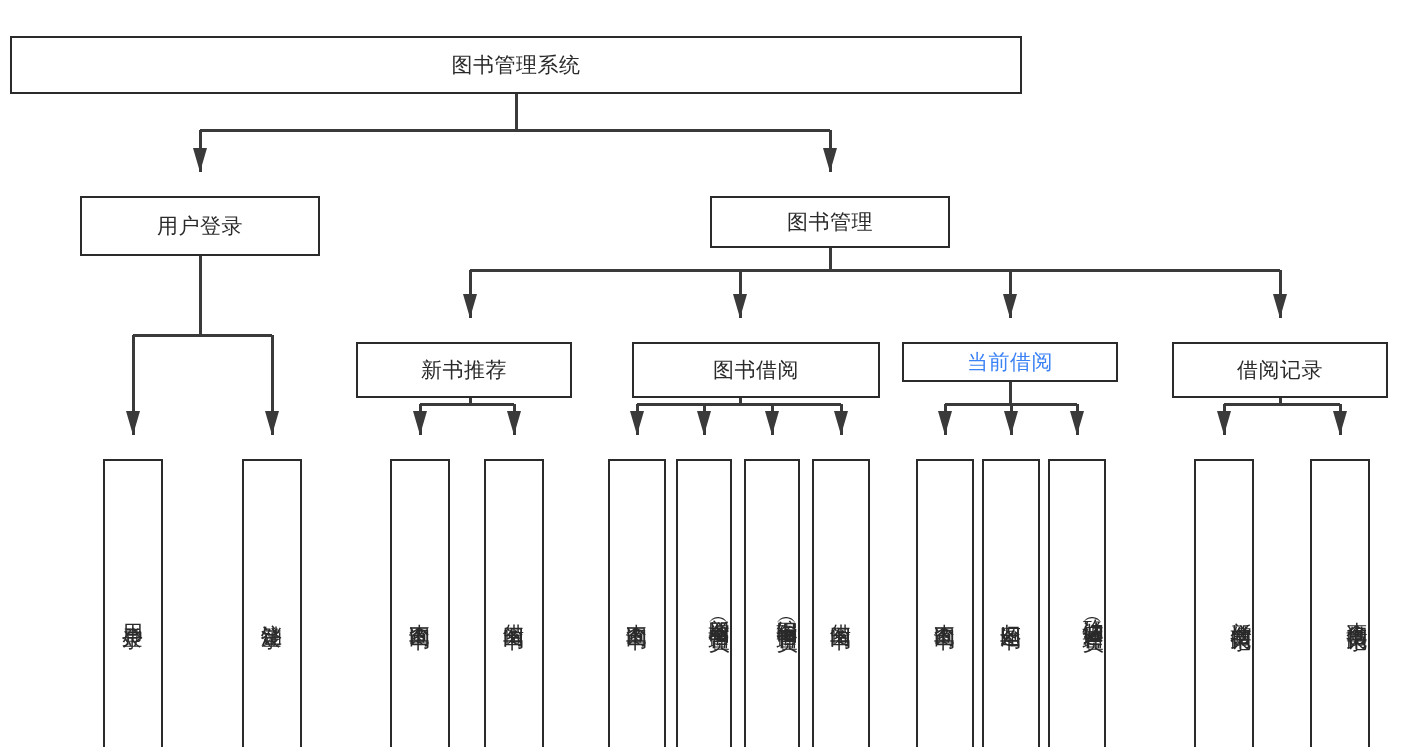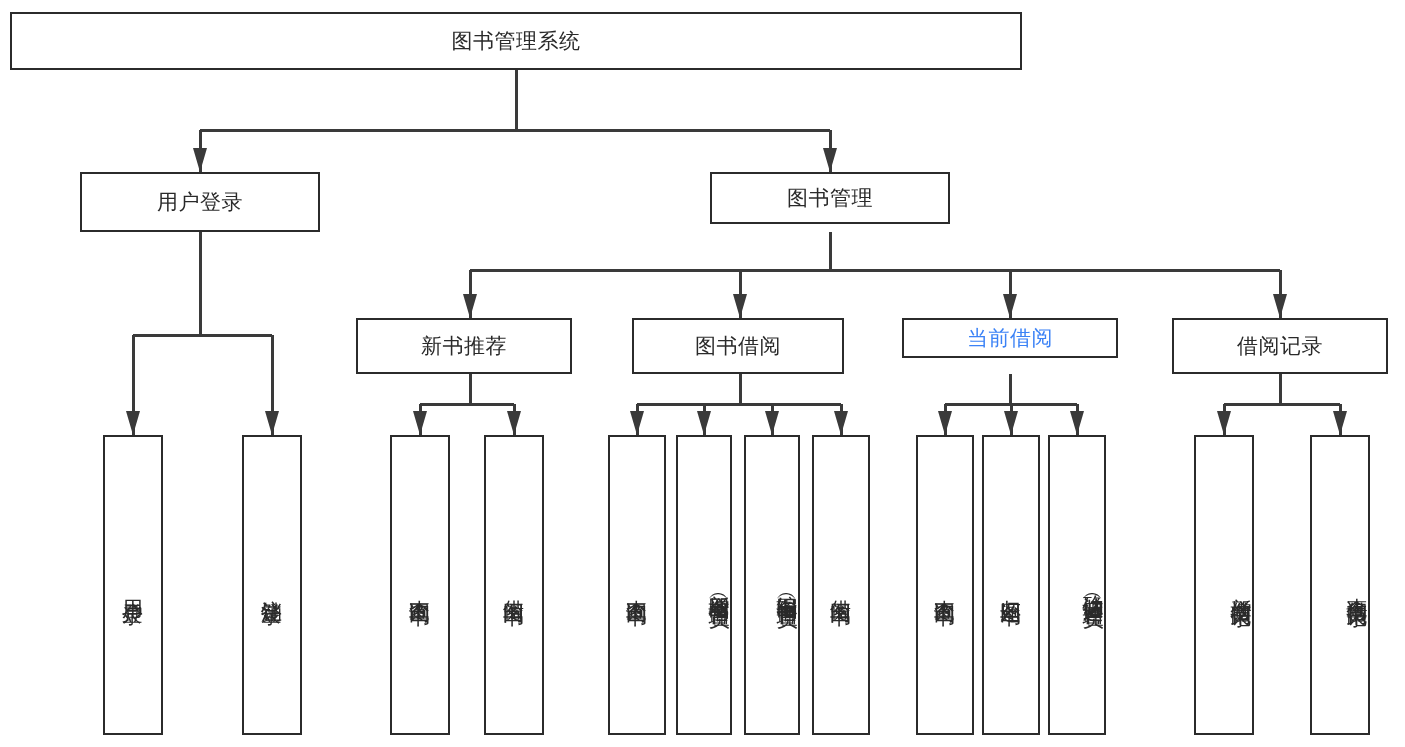--- a/index.html
+++ b/index.html
@@ -19,20 +19,21 @@
   }
   .node {
     position: absolute;
     box-sizing: border-box;
     border: 2px solid #737373;
     background: #ffffff;
     display: flex;
     align-items: center;
     justify-content: center;
     color: #2a2a2a;
+    margin-top: 24px;
   }
   .node-h {
     font-size: 21px;
     letter-spacing: 0.5px;
     white-space: nowrap;
   }
   .node-v {
     font-size: 21px;
     writing-mode: vertical-rl;
     text-orientation: upright;
@@ -128,21 +129,21 @@
       </div>
       <div class="node node-h" style="left: 80px; top: 172px; width: 240px; height: 60px; border-color: rgb(43, 43, 43); background: rgb(255, 255, 255); color: rgb(42, 42, 42);">
         <span>用户登录</span>
       </div>
       <div class="node node-h" style="left: 710px; top: 172px; width: 240px; height: 52px; border-color: rgb(43, 43, 43); background: rgb(255, 255, 255); color: rgb(42, 42, 42);">
         <span>图书管理</span>
       </div>
       <div class="node node-h" style="left: 356px; top: 318px; width: 216px; height: 56px; border-color: rgb(43, 43, 43); background: rgb(255, 255, 255); color: rgb(42, 42, 42);">
         <span>新书推荐</span>
       </div>
-      <div class="node node-h" style="left: 632px; top: 318px; width: 212px; height: 56px; border-color: rgb(43, 43, 43); background: rgb(255, 255, 255); color: rgb(42, 42, 42);">
+      <div class="node node-h" style="left: 632px; top: 318px; width: 248px; height: 56px; border-color: rgb(43, 43, 43); background: rgb(255, 255, 255); color: rgb(42, 42, 42);">
         <span>图书借阅</span>
       </div>
       <div class="node node-h" style="left: 902px; top: 318px; width: 216px; height: 40px; border-color: rgb(43, 43, 43); background: rgb(255, 255, 255); color: #3b82f6;">
         <span>当前借阅</span>
       </div>
       <div class="node node-h" style="left: 1172px; top: 318px; width: 216px; height: 56px; border-color: rgb(43, 43, 43); background: rgb(255, 255, 255); color: rgb(42, 42, 42);">
         <span>借阅记录</span>
       </div>
       <div class="node node-v" style="left: 103px; top: 435px; width: 60px; height: 300px; border-color: rgb(43, 43, 43); background: rgb(255, 255, 255); color: rgb(42, 42, 42);">
         <span>用户登录</span>

